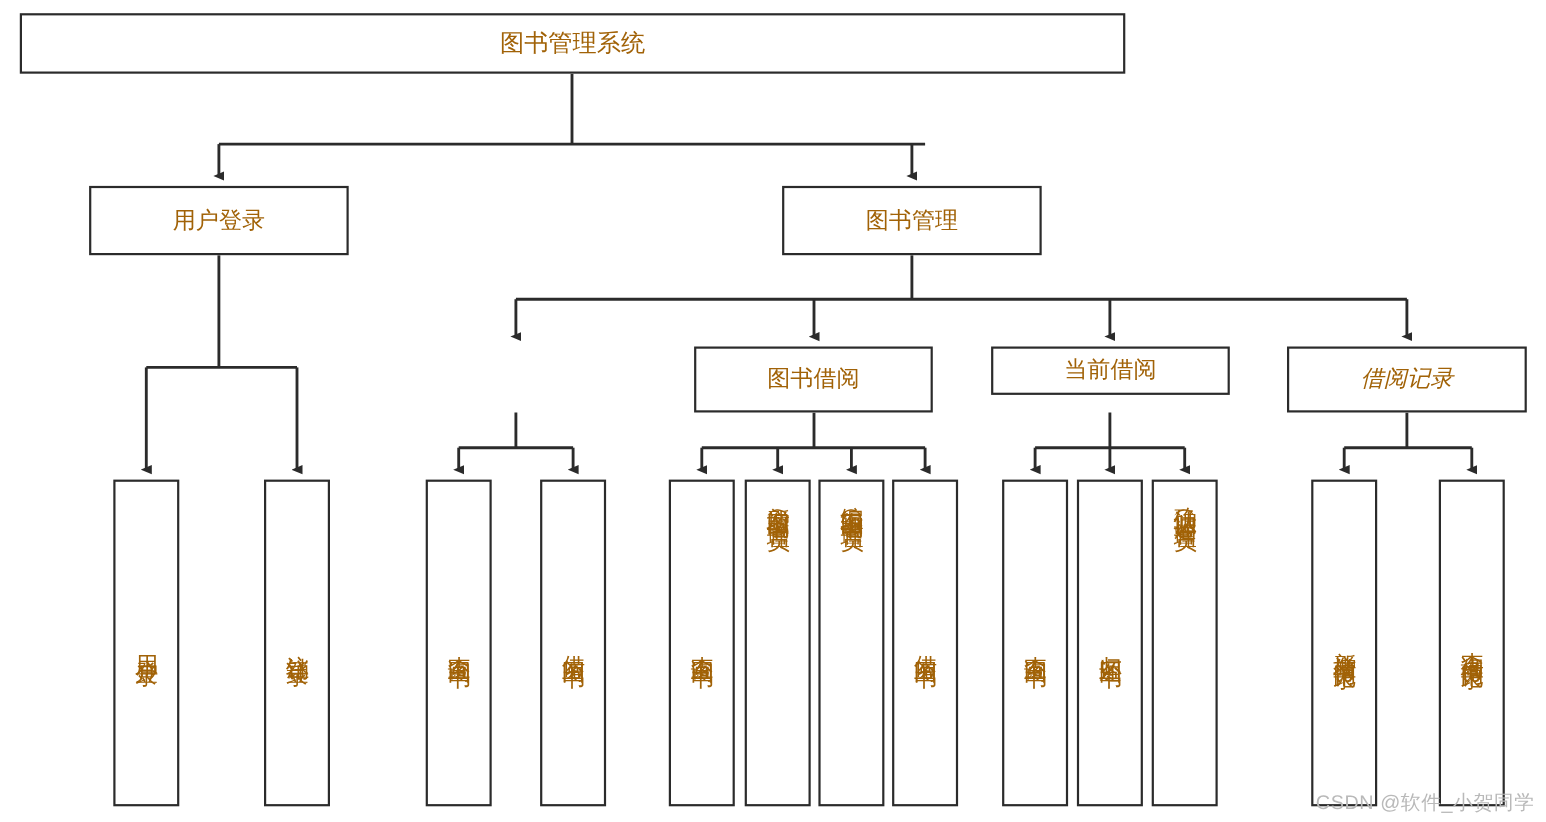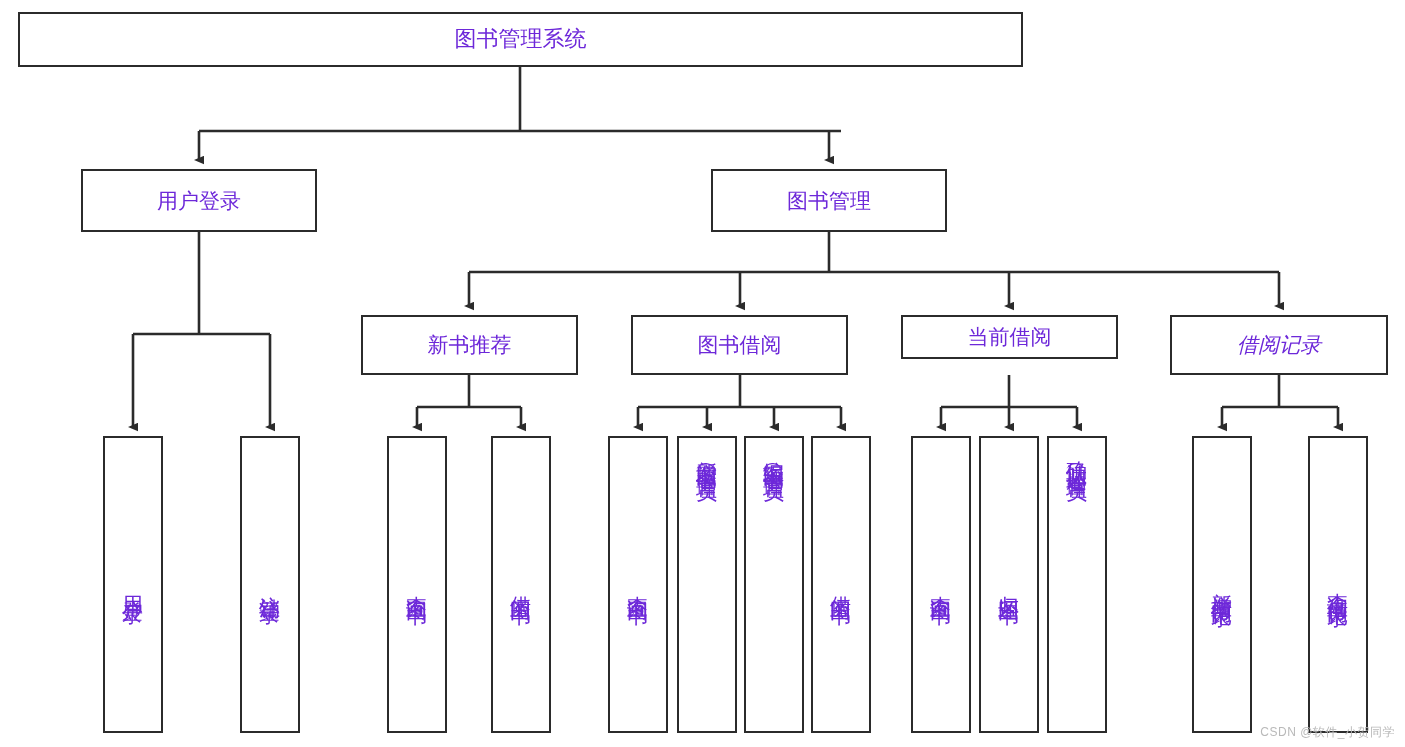--- a/index.html
+++ b/index.html
@@ -30,21 +30,21 @@
     position: absolute;
     box-sizing: border-box;
     background: #ffffff;
     border: 2px solid #2b2b2b;
     display: flex;
     align-items: center;
     justify-content: center;
     z-index: 2;
   }
   .node .label {
-    color: #6d28d9;
+    color: #a16207;
     line-height: 1.12;
     text-align: center;
     white-space: nowrap;
   }
   .node.horiz .label {
     font-size: 21px;
   }
   .node.root .label {
     font-size: 22px;
   }
@@ -61,21 +61,21 @@
     white-space: nowrap;
   }
   .node.vert.mid {
     align-items: center;
     padding-top: 0;
   }
   .watermark {
     position: absolute;
     right: 10px;
     bottom: 6px;
-    font-size: 12px;
+    font-size: 18px;
     color: #b9b9b9;
     z-index: 5;
     white-space: nowrap;
     letter-spacing: 0.5px;
   }
 </style>
 </head>
 <body>
 
 <div id="canvas">
@@ -134,23 +134,20 @@
     <span class="label">图书管理系统</span>
   </div>
 
   <div class="node horiz" style="left:81px; top:169px; width:236px; height:63px;">
     <span class="label">用户登录</span>
   </div>
   <div class="node horiz" style="left:711px; top:169px; width:236px; height:63px;align-items:center;">
     <span class="label">图书管理</span>
   </div>
 
-  <div class="node horiz" style="left:361px; top:315px; width:217px; height:60px;">
-    <span class="label">新书推荐</span>
-  </div>
   <div class="node horiz" style="left:631px; top:315px; width:217px; height:60px;justify-content:center;">
     <span class="label">图书借阅</span>
   </div>
   <div class="node horiz" style="left:901px; top:315px; width:217px; height:44px;">
     <span class="label">当前借阅</span>
   </div>
   <div class="node horiz" style="left:1170px; top:315px; width:218px; height:60px;font-style:italic;">
     <span class="label">借阅记录</span>
   </div>
 

